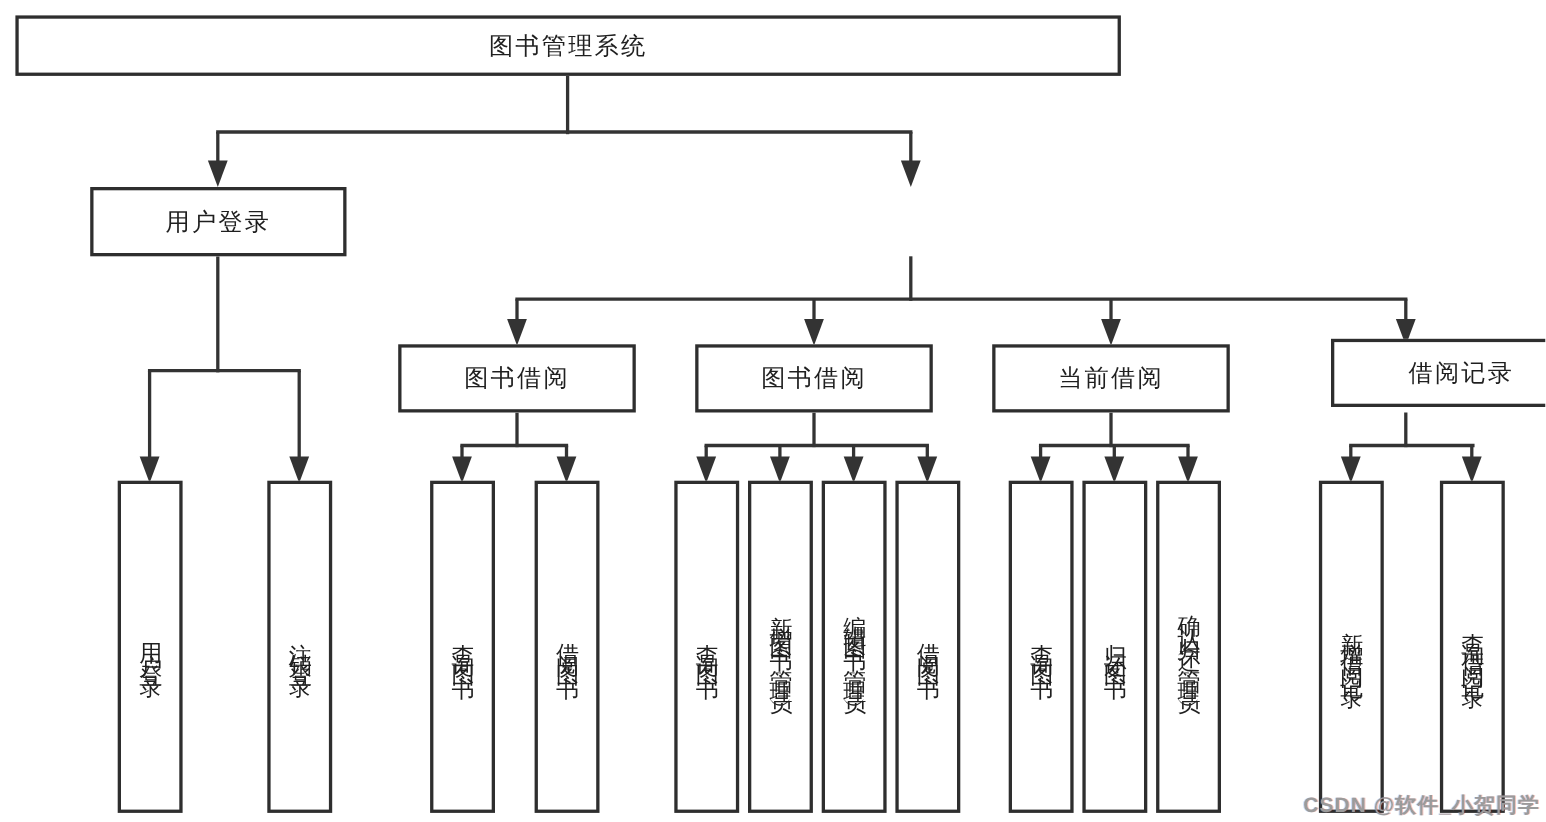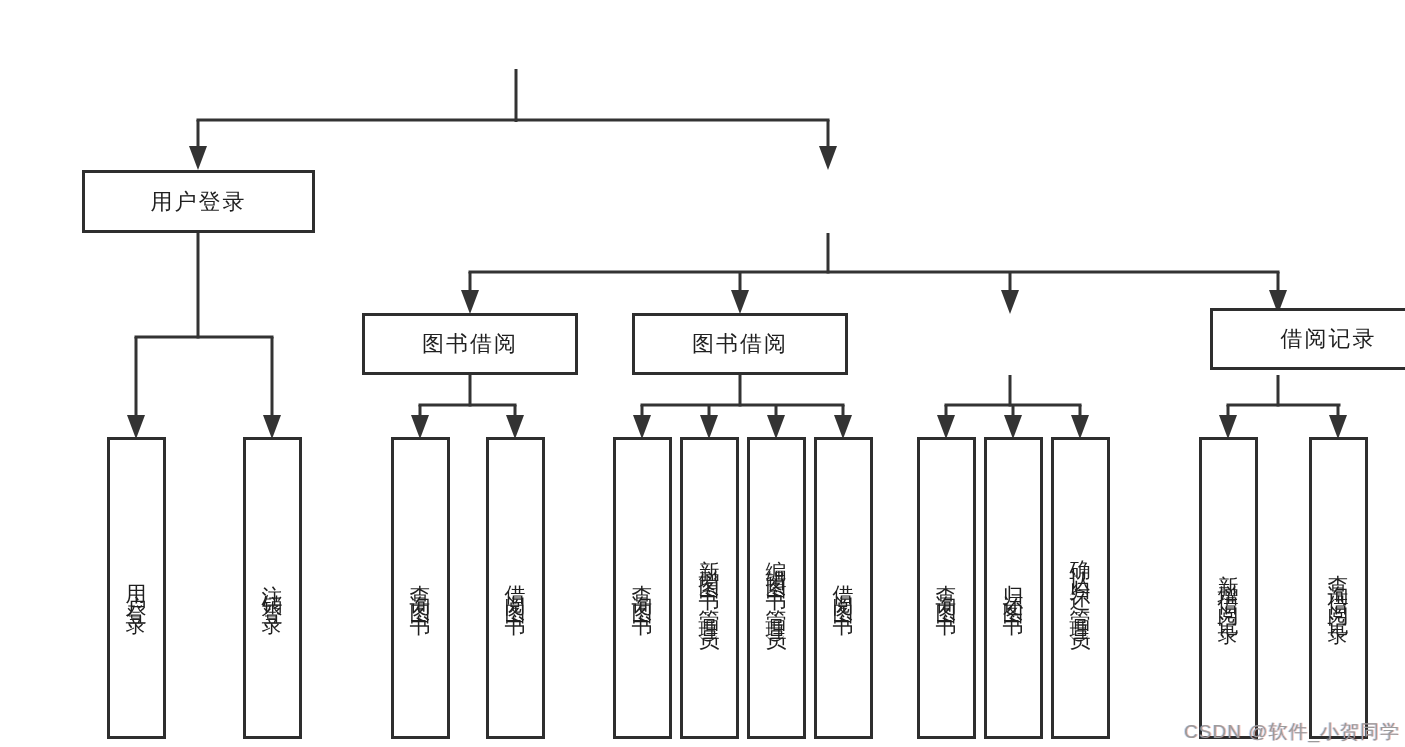--- a/index.html
+++ b/index.html
@@ -47,20 +47,21 @@
   }
   #watermark {
     position: absolute;
     right: 5px;
     bottom: 2px;
     z-index: 2;
     color: #9b9b9b;
     font-size: 19px;
     letter-spacing: 1px;
     text-shadow: 1px 0 rgba(216, 30, 6, 0.25), -1px 0 rgba(60, 120, 216, 0.25);
+    font-weight: bold;
   }
 </style>
 </head>
 <body>
 
 <div id="canvas">
 
   <svg id="wires" width="1405" height="747" viewBox="0 0 1405 747">
     <g stroke="#333333" stroke-width="3" fill="none">
 
@@ -123,25 +124,27 @@
       <polygon points="767,415 785,415 776,439"></polygon>
       <polygon points="834,415 852,415 843,439"></polygon>
       <polygon points="937,415 955,415 946,439"></polygon>
       <polygon points="1004,415 1022,415 1013,439"></polygon>
       <polygon points="1071,415 1089,415 1080,439"></polygon>
       <polygon points="1219,415 1237,415 1228,439"></polygon>
       <polygon points="1329,415 1347,415 1338,439"></polygon>
     </g>
   </svg>
 
+  <div class="box" style="left:14px; top:14px; width:1005px; height:55px;">图书管理系统</div>
 
   <div class="box" style="left:82px; top:170px; width:233px; height:63px;">用户登录</div>
 
   <div class="box" style="left:362px; top:313px; width:216px; height:62px;">图书借阅</div>
   <div class="box" style="left:632px; top:313px; width:216px; height:62px;">图书借阅</div>
+  <div class="box" style="left:902px; top:313px; width:216px; height:62px;">当前借阅</div>
   <div class="box" style="left:1170px; top:308px; width:237px; height:62px;margin-left:40px;">借阅记录</div>
 
   <div class="box leaf" style="left:107px; top:437px; width:59px; height:302px;">
     <span class="vtext">用户登录</span>
   </div>
   <div class="box leaf" style="left:243px; top:437px; width:59px; height:302px;">
     <span class="vtext">注销登录</span>
   </div>
 
   <div class="box leaf" style="left:391px; top:437px; width:59px; height:302px;">

